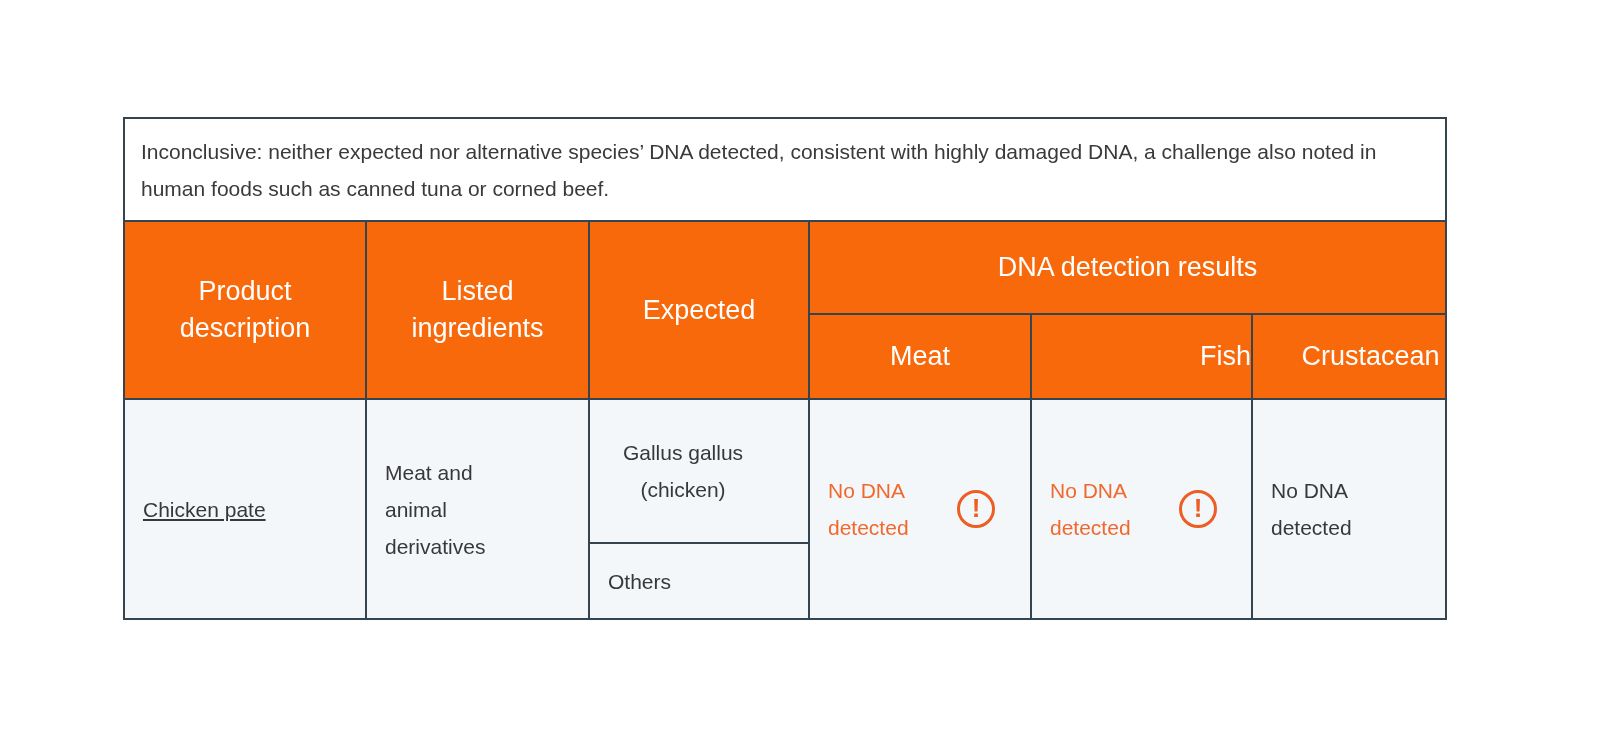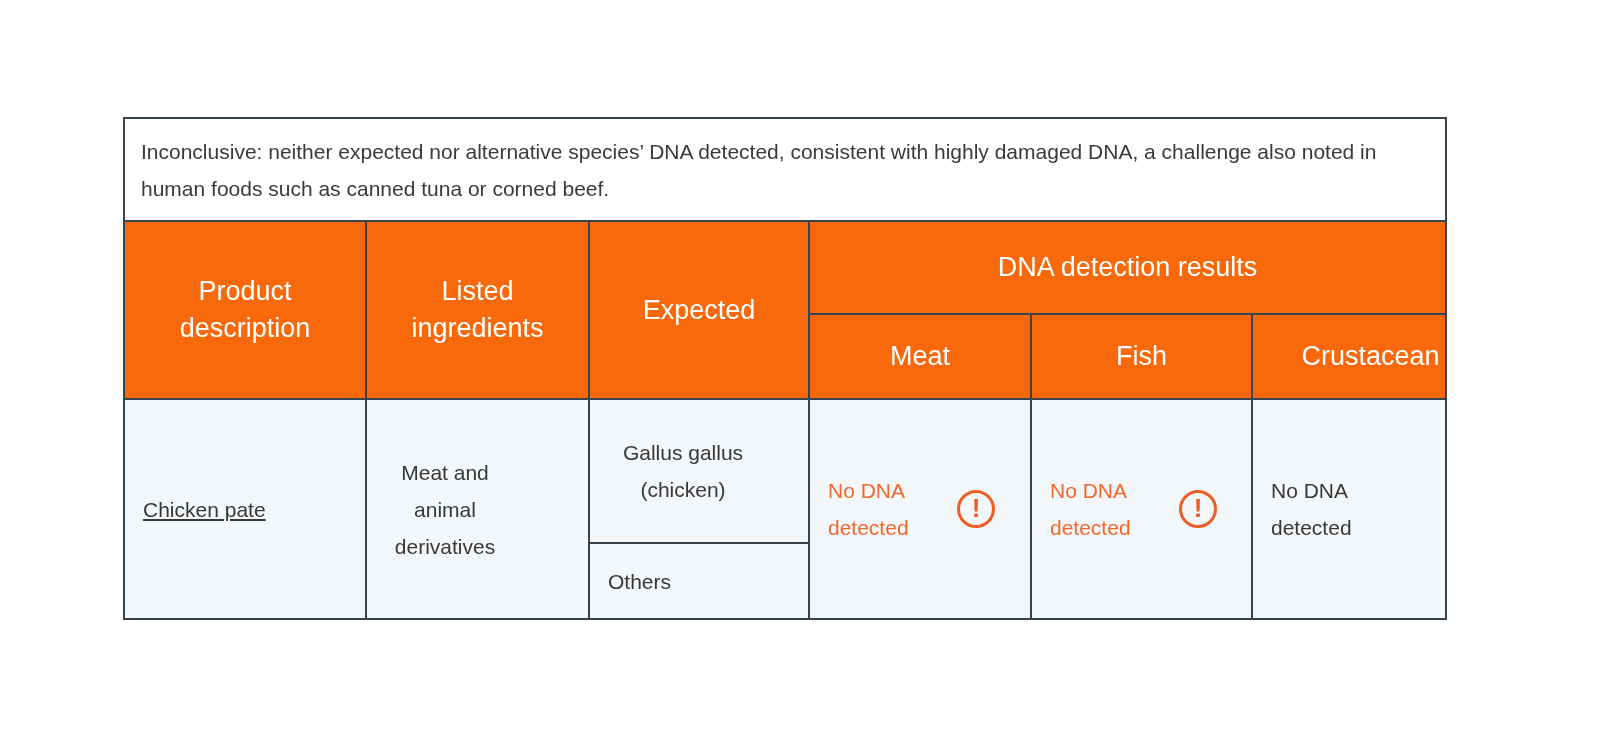--- a/index.html
+++ b/index.html
@@ -57,24 +57,24 @@
     font-size: 21px;
     line-height: 37px;
     padding-left: 18px;
     box-sizing: border-box;
   }
   .c1 { grid-column: 1; grid-row: 1 / 3; }
   .c2 { grid-column: 2; grid-row: 1 / 3; }
   .c3 { grid-column: 3; grid-row: 1 / 3; }
   .cg { grid-column: 4 / 7; grid-row: 1; }
   .cm { grid-column: 4; grid-row: 2; text-align: right; }
-  .cf { grid-column: 5; grid-row: 2; }
+  .cf { grid-column: 5; grid-row: 2; justify-content: flex-end; }
   .cc { grid-column: 6; grid-row: 2; padding-left: 43px; }
   .b1 { grid-column: 1; grid-row: 3 / 5; text-decoration: underline; }
-  .b2 { grid-column: 2; grid-row: 3 / 5; text-align: center; }
+  .b2 { grid-column: 2; grid-row: 3 / 5; }
   .b3a { grid-column: 3; grid-row: 3; text-align: center; }
   .b3b { grid-column: 3; grid-row: 4; text-align: right; }
   .b4 { grid-column: 4; grid-row: 3 / 5; }
   .b5 { grid-column: 5; grid-row: 3 / 5; }
   .b6 { grid-column: 6; grid-row: 3 / 5; }
   .w180 { max-width: 180px; }
   .w150 { max-width: 150px; }
   .tw120 { width: 120px; display: inline-block; }
   .tw150 { width: 150px; display: inline-block; }
   .tw105 { width: 105px; display: inline-block; }

